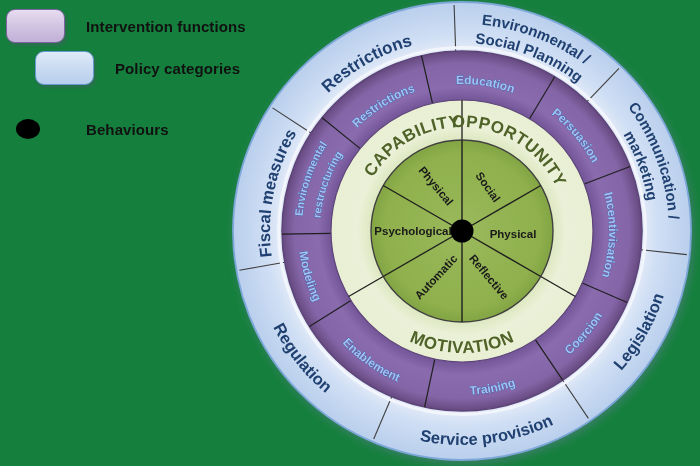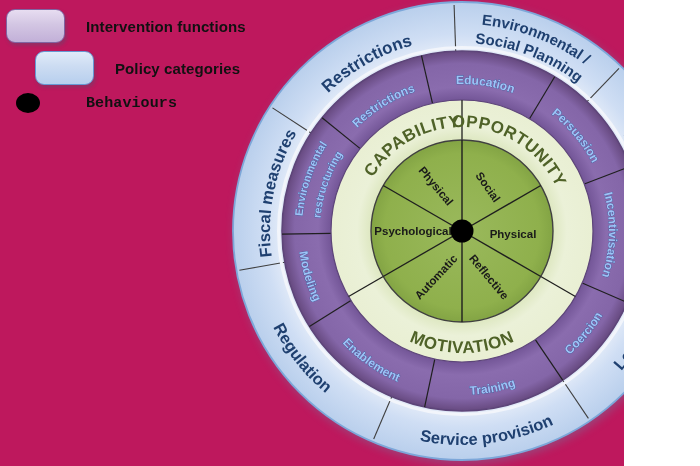--- a/index.html
+++ b/index.html
@@ -1,23 +1,23 @@
 <!DOCTYPE html>
 <html><head>
 <meta charset="utf-8">
 <style>
   html,body{margin:0;padding:0;background:#fff;}
-  .stage{position:relative;width:624px;height:466px;background:#be185d;overflow:hidden;
+  .stage{position:relative;width:700px;height:466px;background:#15803d;overflow:hidden;
          font-family:"Liberation Sans",sans-serif;}
   
   .legend{position:absolute;left:6px;top:0;width:260px;}
   .legend-row{position:absolute;left:0;display:grid;grid-template-columns:80px auto;align-items:center;height:34px;}
   .legend-row.r0{top:9px;}
   .legend-row.r1{top:51px;padding-left:29px;}
-  .legend-row.r2{top:86px;font-family:Liberation Mono, monospace;}
+  .legend-row.r2{top:112px;}
   .swatch{width:57px;height:32px;border-radius:9px;box-shadow:1.5px 2.5px 3px rgba(80,80,110,.35);}
   .swatch.purple{background:linear-gradient(180deg,#e7ddf1 0%,#d3c6e3 45%,#c2b0d8 100%);border:1.6px solid #8064a2;}
   .swatch.blue{background:linear-gradient(180deg,#e0ebf9 0%,#ccdcf2 45%,#b7cfee 100%);border:1.6px solid #6699d4;}
   .dot{width:24px;height:20px;margin-left:10px;border-radius:50%;background:#000;}
   .legend-label{font-size:15px;font-weight:600;color:#111;letter-spacing:.1px;}
   
   svg.wheel{position:absolute;left:0;top:0;}
   .wheel-group{filter:drop-shadow(2.5px 3.5px 4px rgba(110,125,160,.45));}
   text{font-family:"Liberation Sans",sans-serif;}
   .pol-lab{fill:#1f4070;font-weight:bold;}

